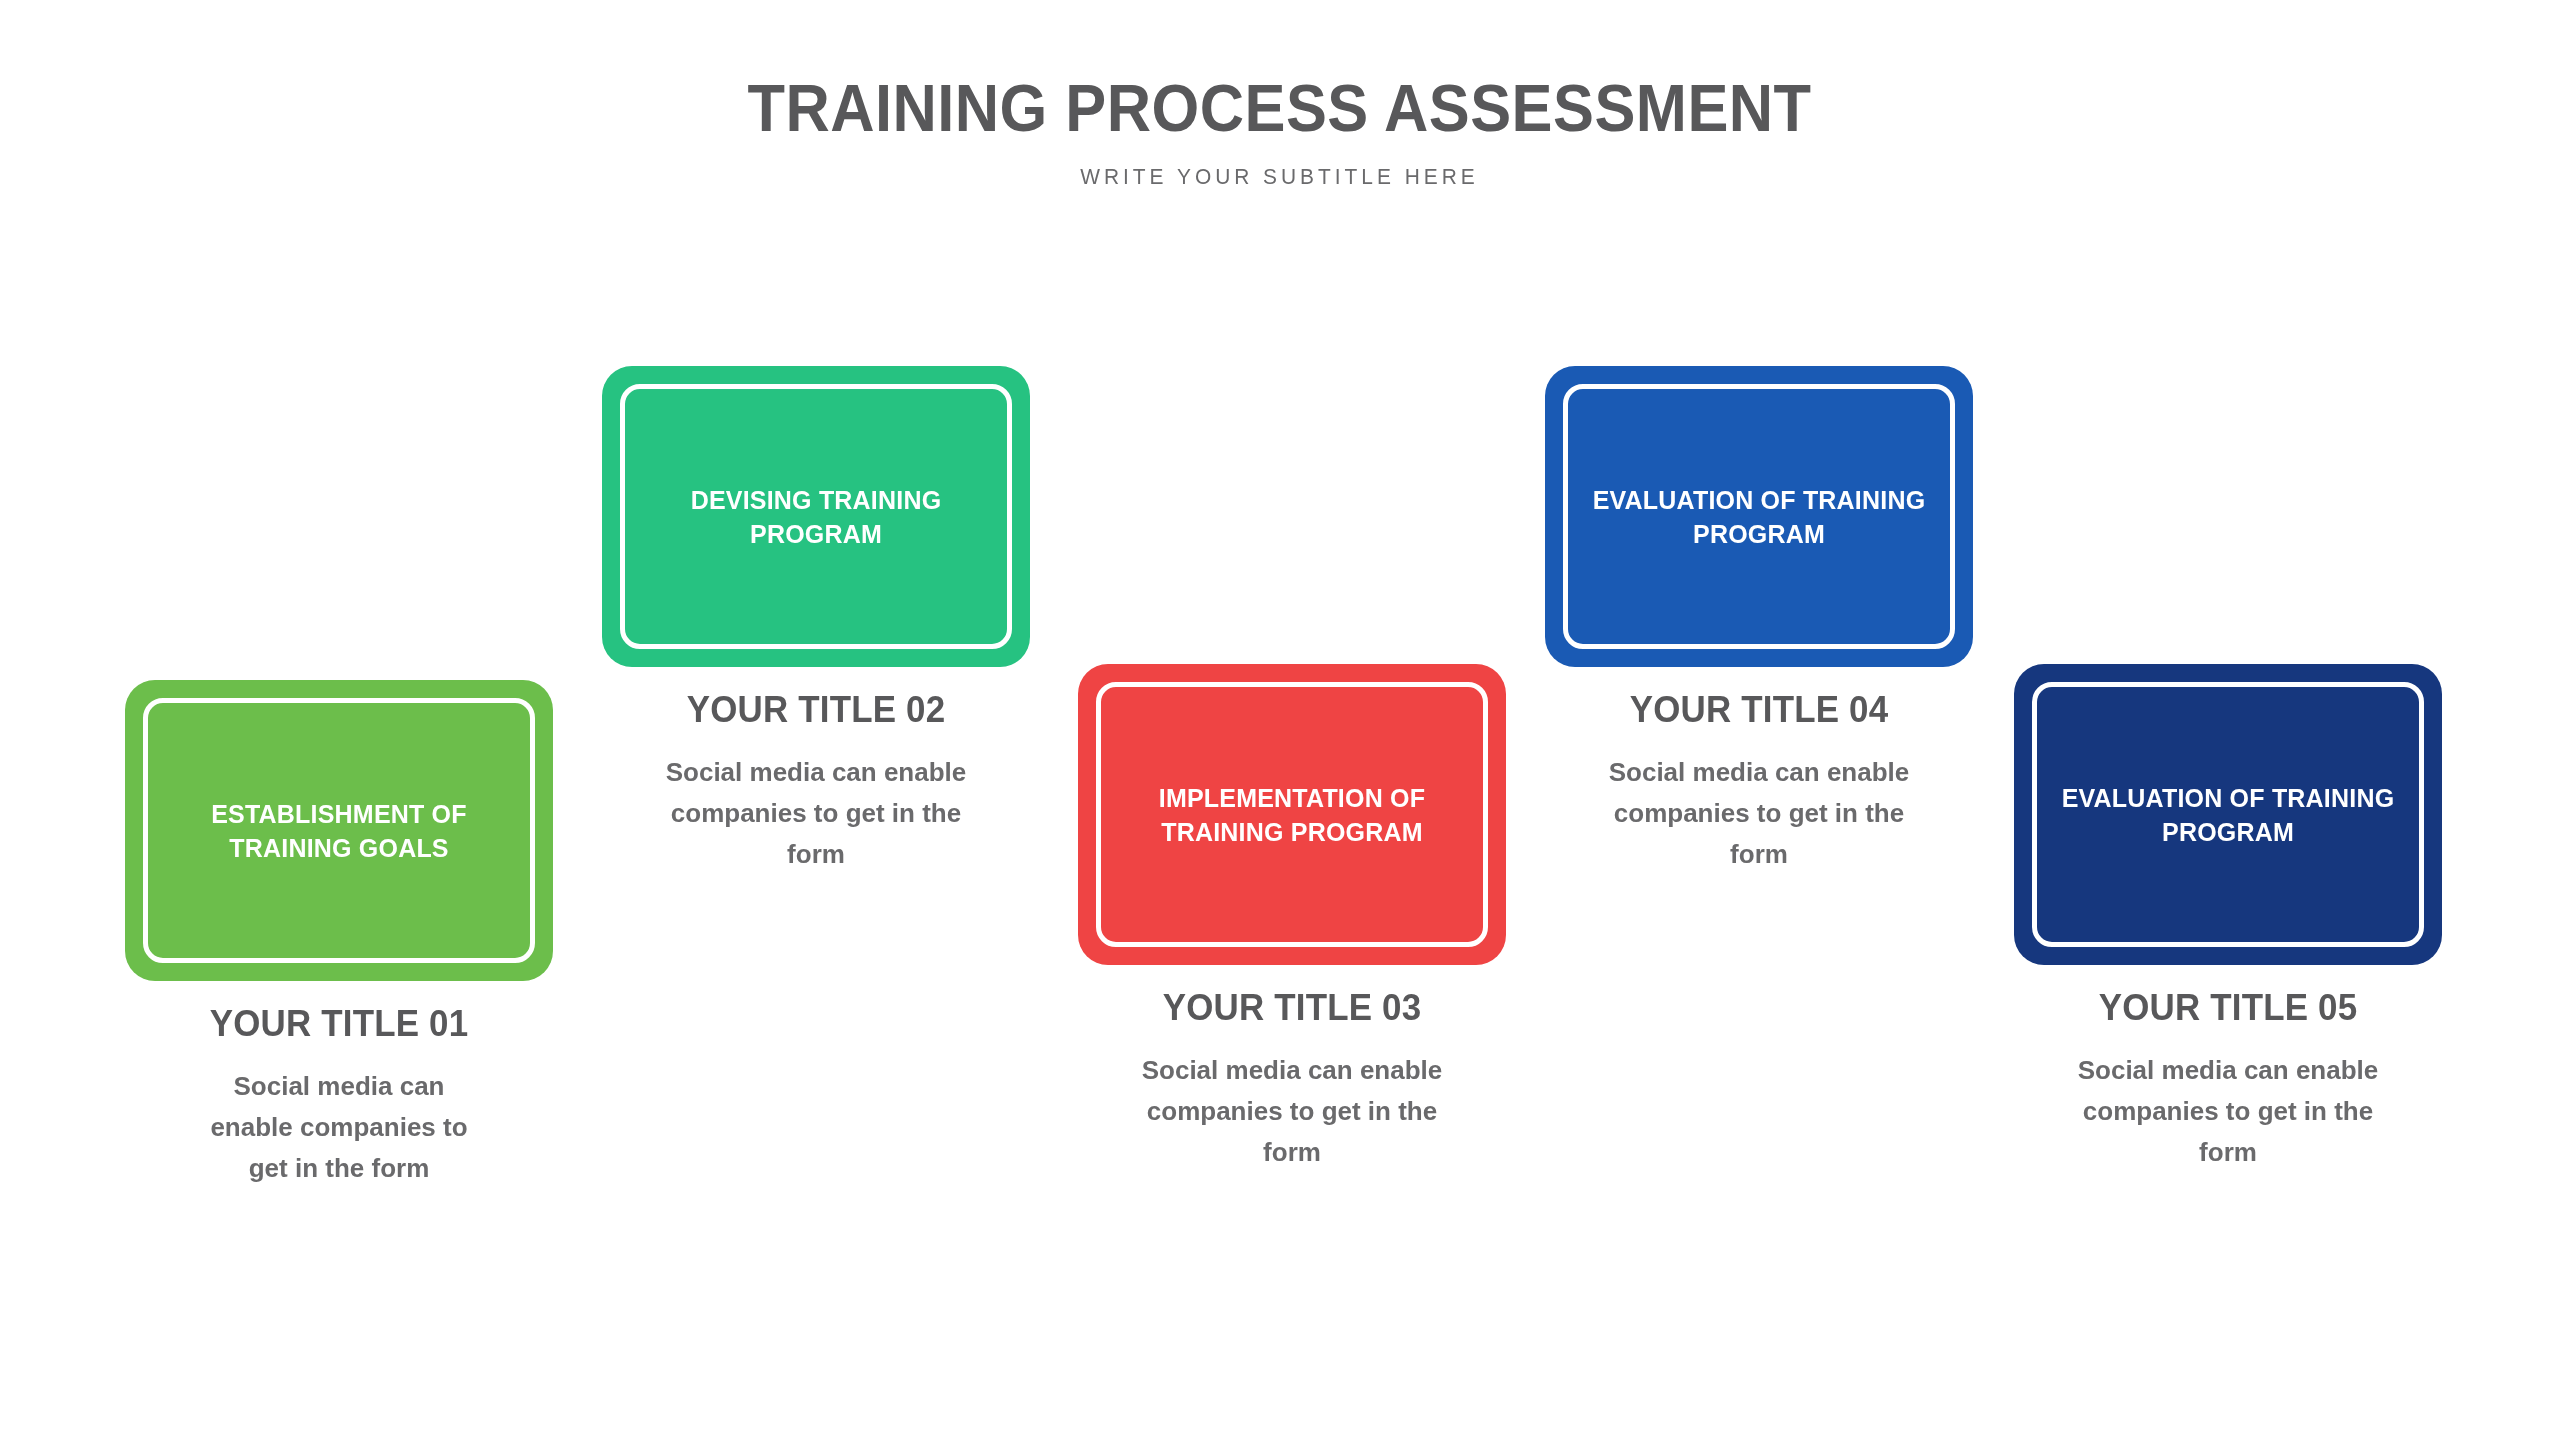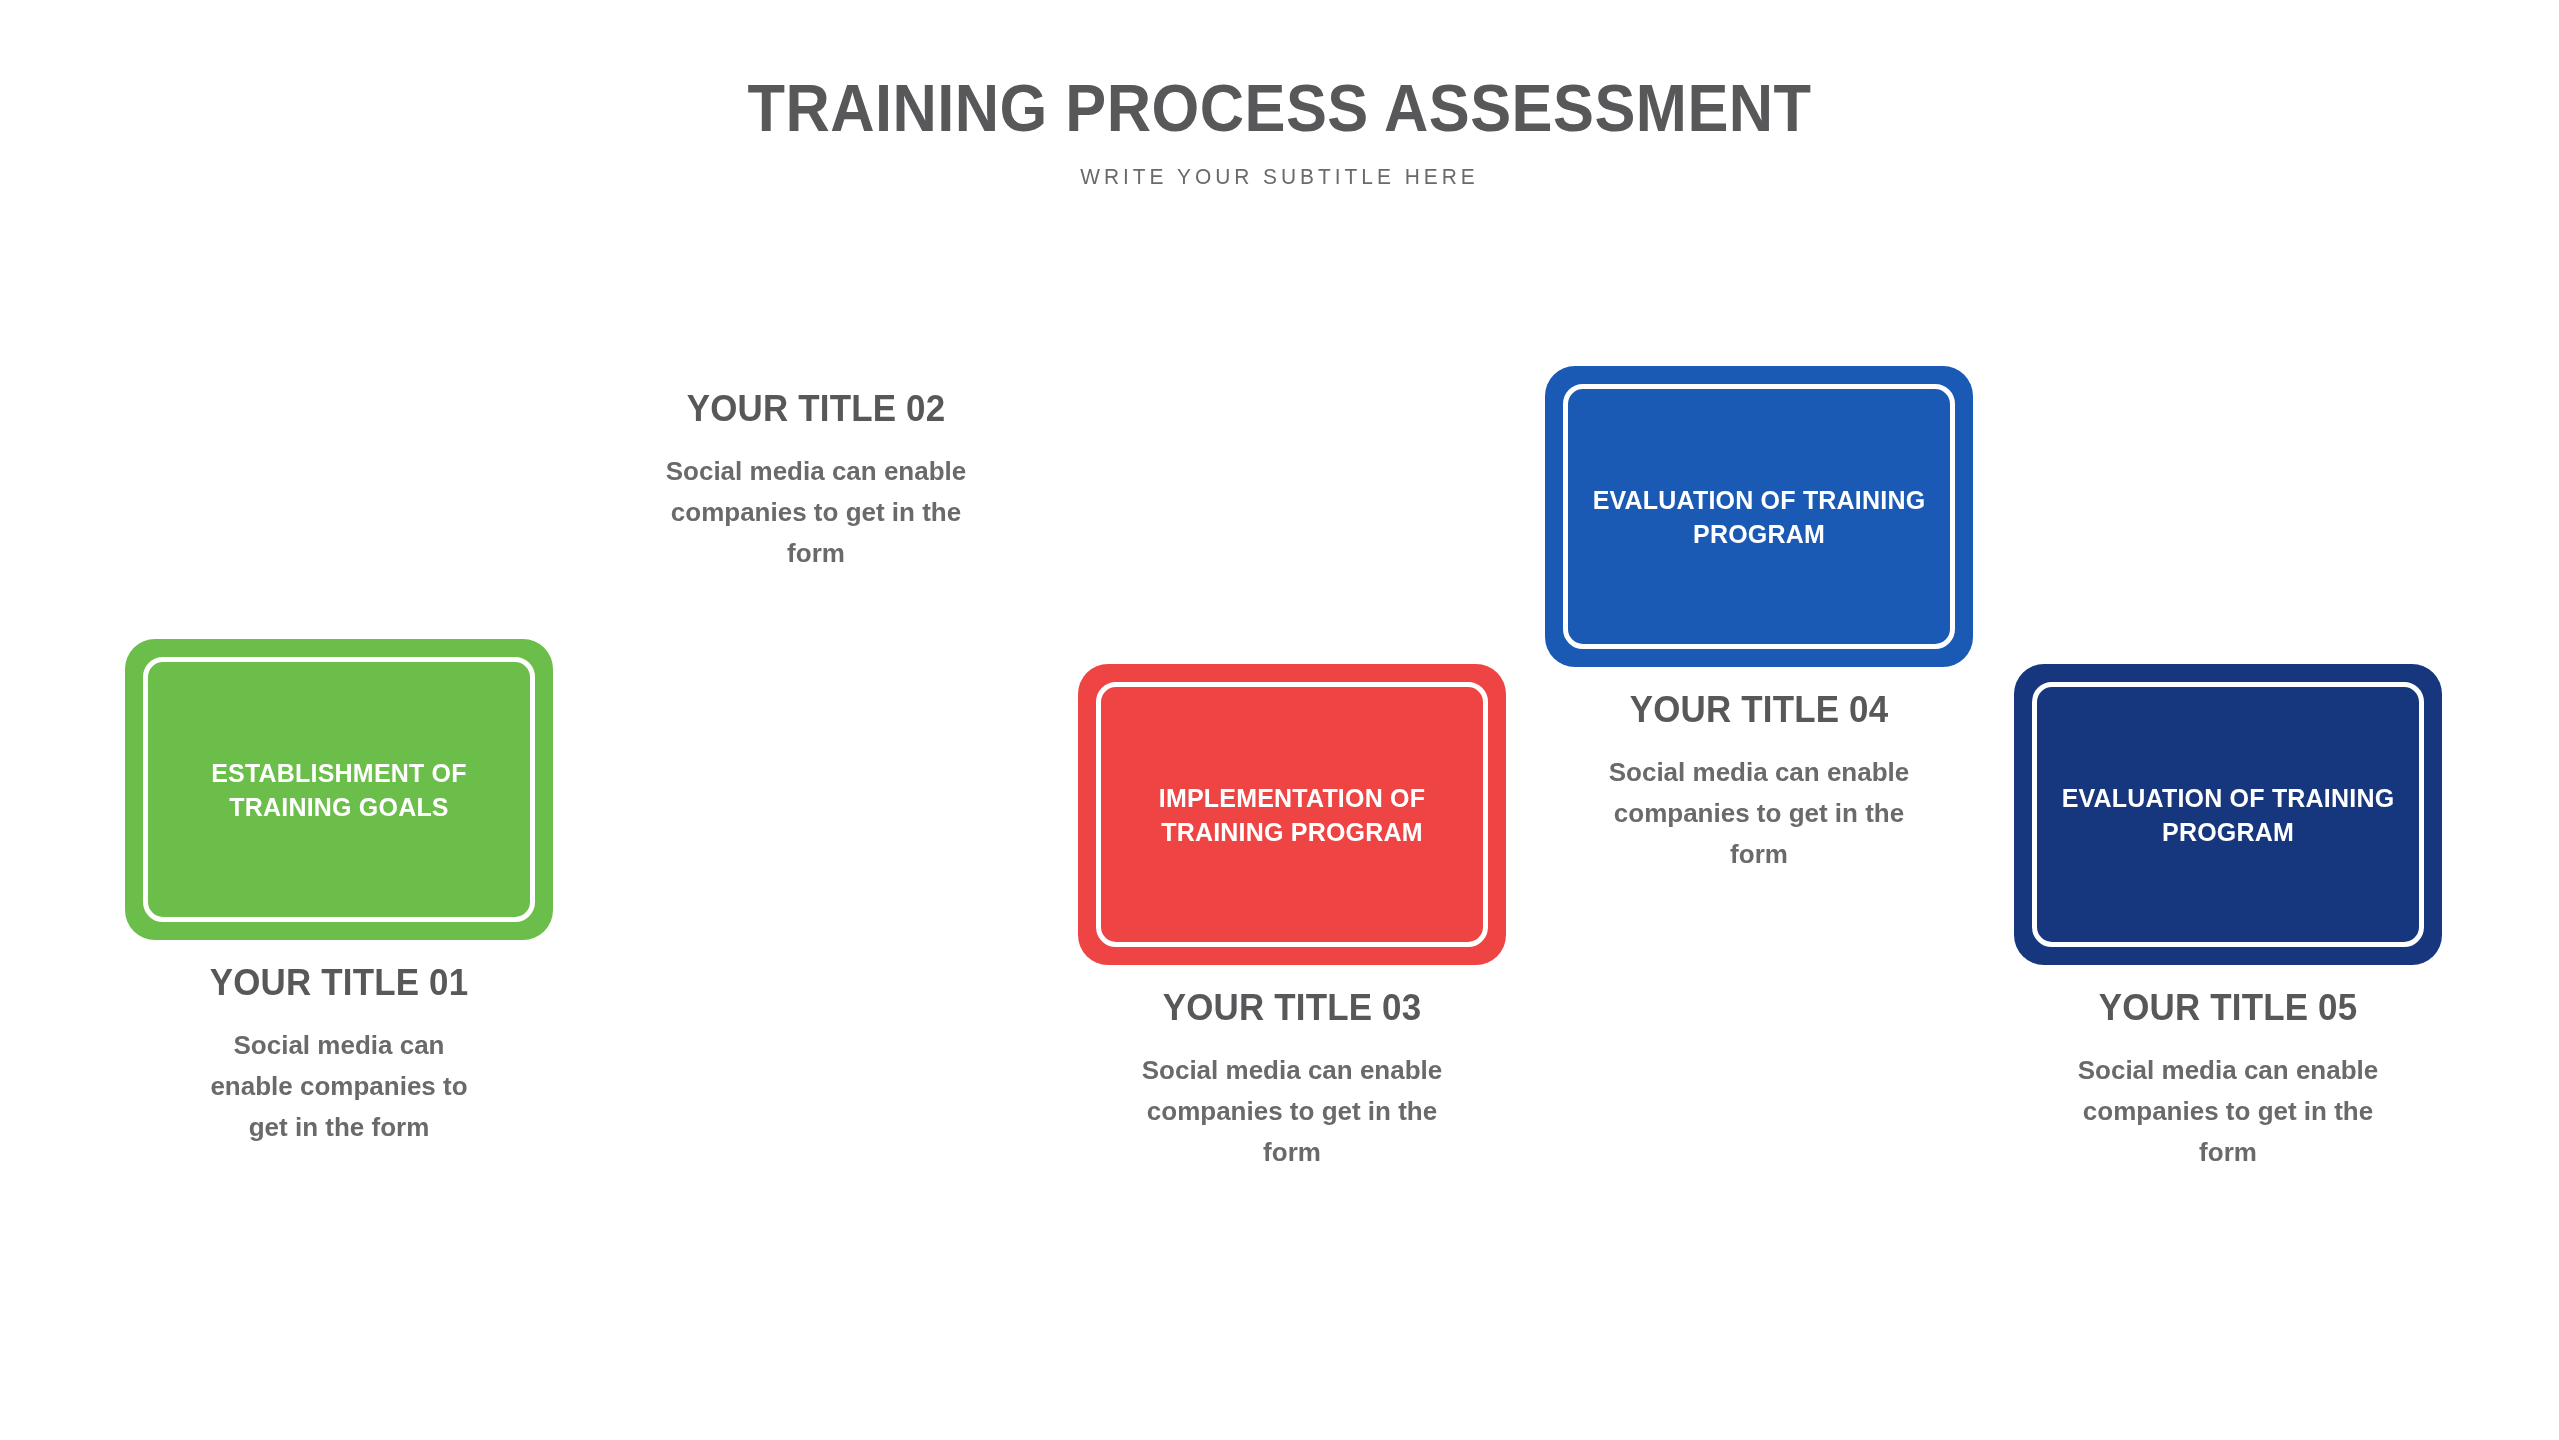--- a/index.html
+++ b/index.html
@@ -136,32 +136,36 @@
 </head>
 <body style="background: rgb(255, 255, 255);">
 
 <div id="header">
   <h1 id="deck-title">TRAINING PROCESS ASSESSMENT</h1>
   <p id="deck-subtitle">WRITE YOUR SUBTITLE HERE</p>
 </div>
 
 <div id="stage">
 
-  <div class="step" id="step-1" style="left:125px; top:639px;">
+  <div class="step" id="step-1" style="left:125px; top:680px;">
     <div class="card" id="card-1" style="background: rgb(108, 190, 75);">
       <div class="card-frame"></div>
       <div class="card-label">ESTABLISHMENT OF TRAINING GOALS</div>
     </div>
     <div class="caption">
       <p class="caption-title">YOUR TITLE 01</p>
       <p class="caption-body narrow">Social media can enable companies to get in the form</p>
     </div>
   </div>
 
   <div class="step" id="step-2" style="left:602px; top:366px;">
+    <div class="card" id="card-2" style="background: rgb(38, 194, 129);">
+      <div class="card-frame"></div>
+      <div class="card-label">DEVISING TRAINING PROGRAM</div>
+    </div>
     <div class="caption">
       <p class="caption-title">YOUR TITLE 02</p>
       <p class="caption-body">Social media can enable companies to get in the form</p>
     </div>
   </div>
 
   <div class="step" id="step-3" style="left:1078px; top:664px;">
     <div class="card" id="card-3" style="background: #ef4444;">
       <div class="card-frame"></div>
       <div class="card-label">IMPLEMENTATION OF TRAINING PROGRAM</div>

